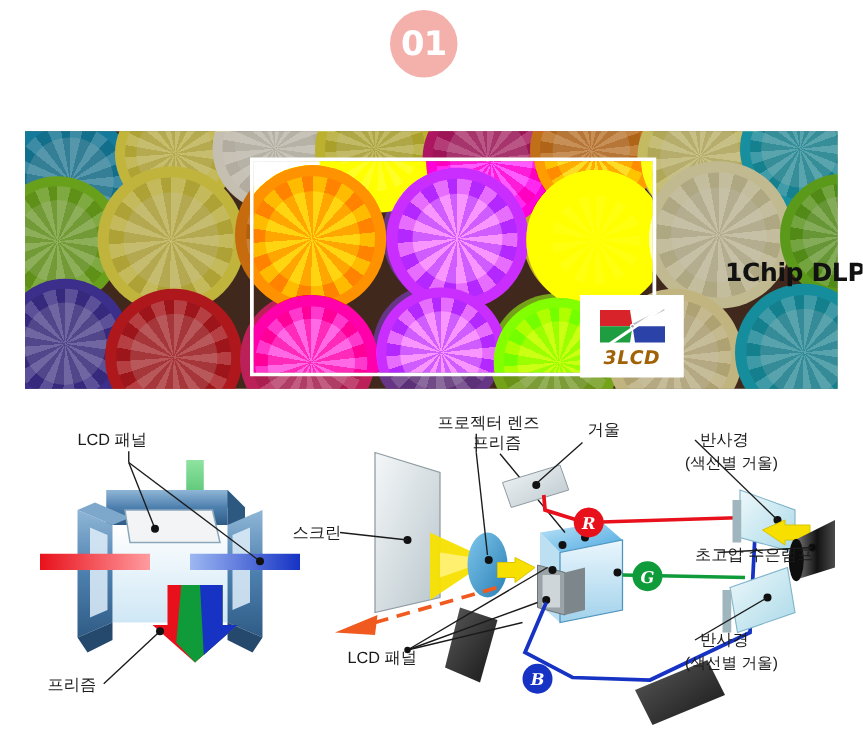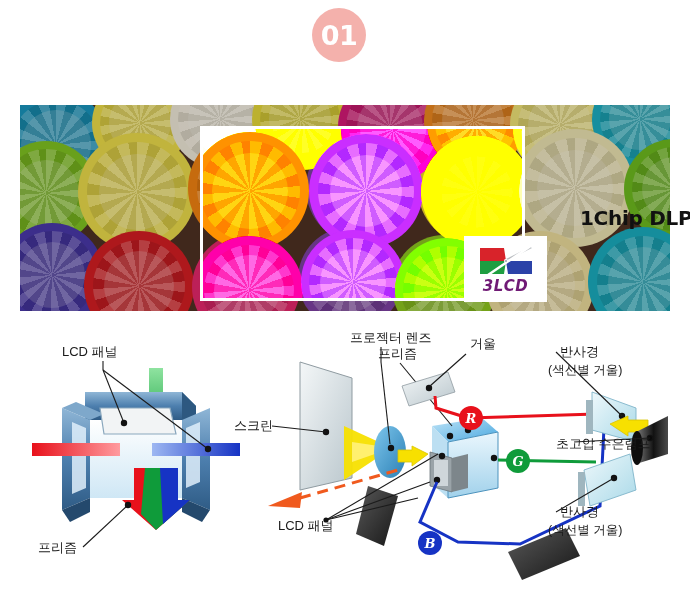--- a/index.html
+++ b/index.html
@@ -109,21 +109,21 @@
     flex-direction: column;
     align-items: center;
     justify-content: center;
   }
   #logo-3lcd .logo-mark { width: 56px; height: 32px; display:block; }
   #logo-3lcd .logo-text {
     font-family: "DejaVu Sans", sans-serif;
     font-size: 15px;
     font-weight: bold;
     font-style: italic;
-    color: #701a75;
+    color: #a16207;
     letter-spacing: 0.5px;
     line-height: 1;
     margin-top: 2px;
   }
   #dlp-label {
     position: absolute;
     left: 580px; top: 206px;
     font-family: "DejaVu Sans", sans-serif;
     font-size: 20px;
     font-weight: bold;

